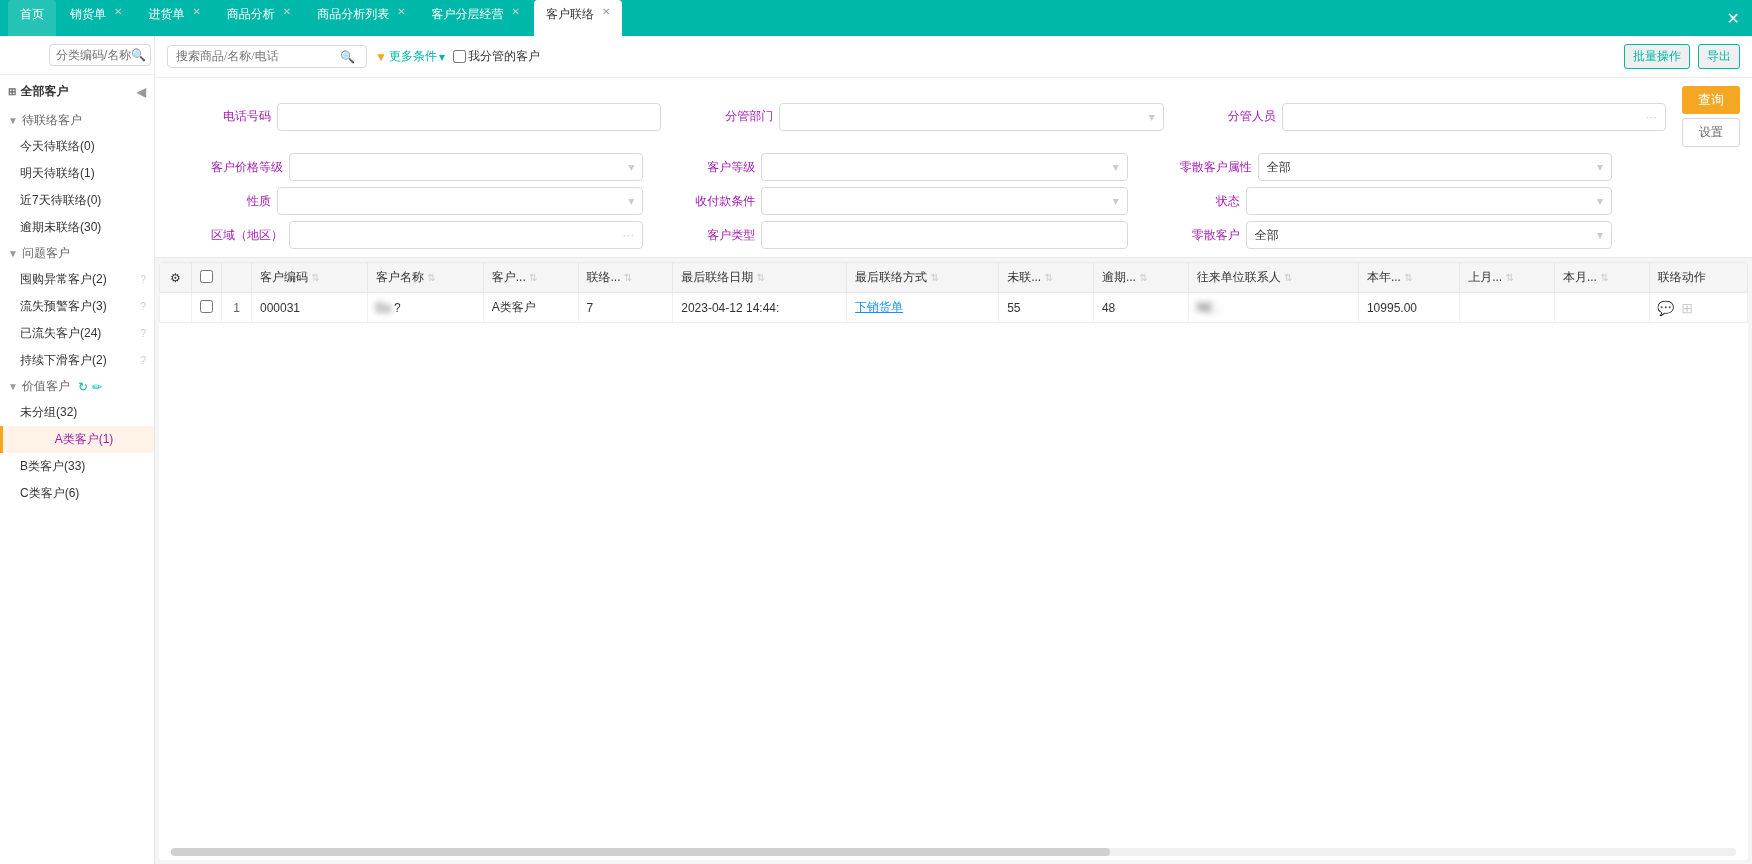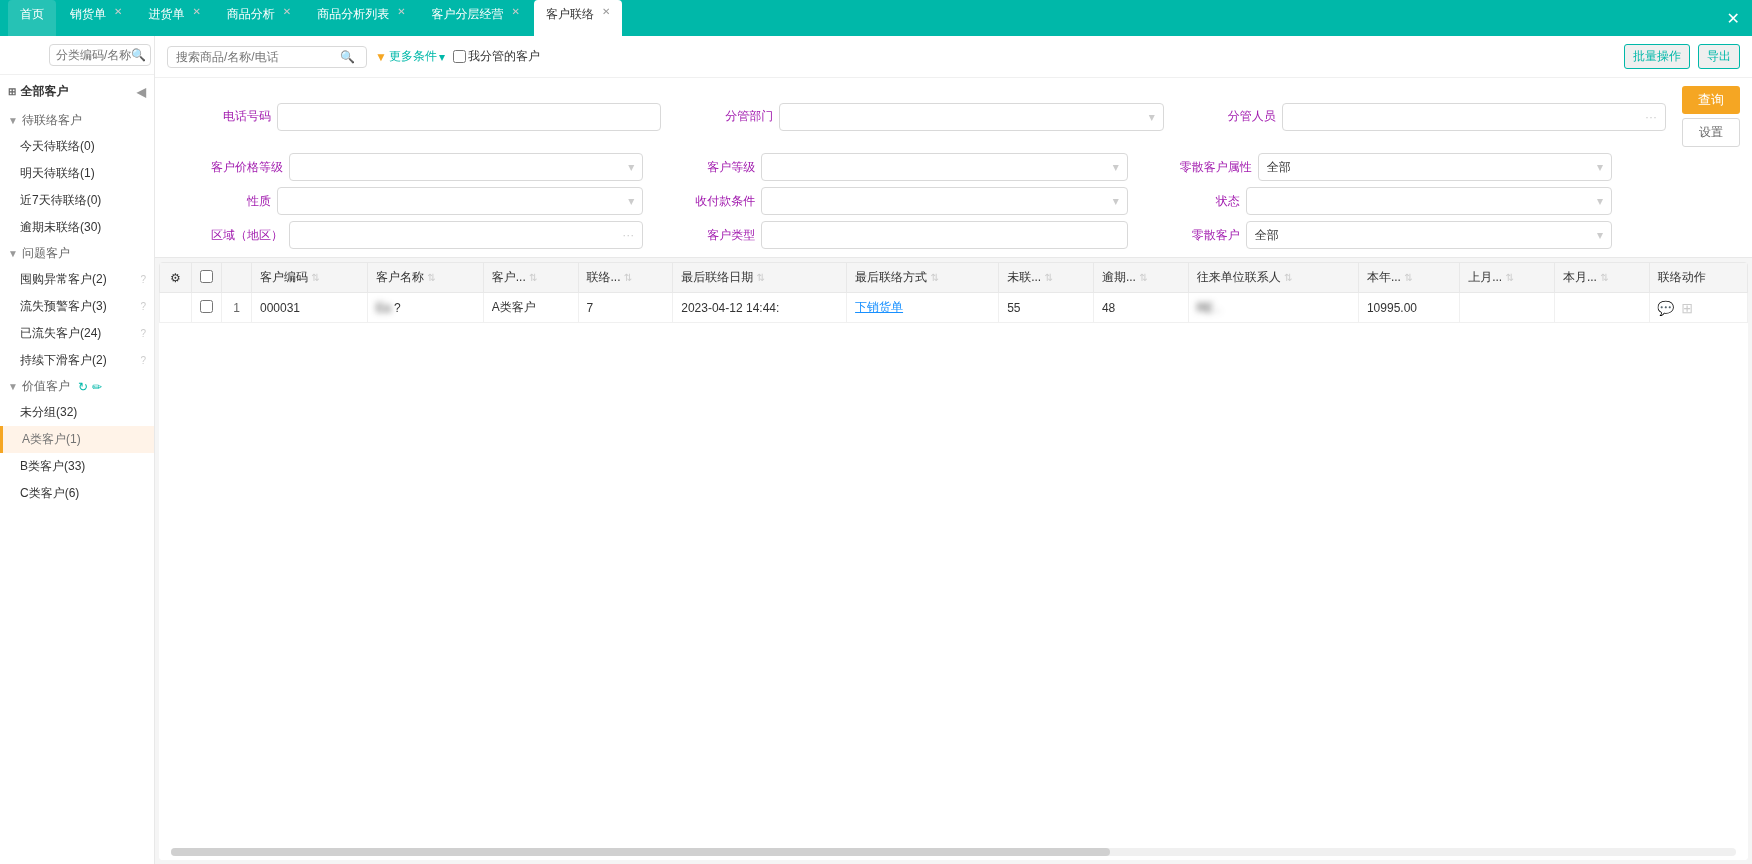--- a/index.html
+++ b/index.html
@@ -88,21 +88,21 @@
     .sidebar-section-title .arrow { font-size: 10px; color: #999; }
     
     .sidebar-item {
       padding: 5px 8px 5px 20px;
       color: #333;
       cursor: pointer;
       display: flex;
       align-items: center;
       gap: 2px;
     }
-    .sidebar-item.active { background: #fff3e8; color: #737373; border-left: 3px solid #f5a623; padding-left: 19px; }
+    .sidebar-item.active { background: #fff3e8; color: #a21caf; border-left: 3px solid #f5a623; padding-left: 19px; justify-content: center; }
     .sidebar-item .help-icon { color: #ccc; font-size: 10px; margin-left: auto; }
     
     
     .content-area {
       flex: 1;
       display: flex;
       flex-direction: column;
       background: #f5f5f5;
       overflow: hidden;
     }
@@ -118,21 +118,21 @@
     }
     .filter-search {
       display: flex;
       align-items: center;
       border: 1px solid #d9d9d9;
       border-radius: 4px;
       padding: 3px 8px;
       width: 200px;
       gap: 4px;
     }
-    .filter-search input { border: none; outline: none; font-size: 12px; color: #999; width: 160px; }
+    .filter-search input { border: none; outline: none; font-size: 12px; color: #999; width: 160px; font-family: Liberation Serif, serif; }
     .filter-search-icon { color: #00b8a9; }
     .filter-more {
       color: #00b8a9;
       cursor: pointer;
       display: flex;
       align-items: center;
       gap: 2px;
     }
     .filter-checkbox { display: flex; align-items: center; gap: 2px; color: #333; cursor: pointer; }
     .filter-spacer { flex: 1; }

